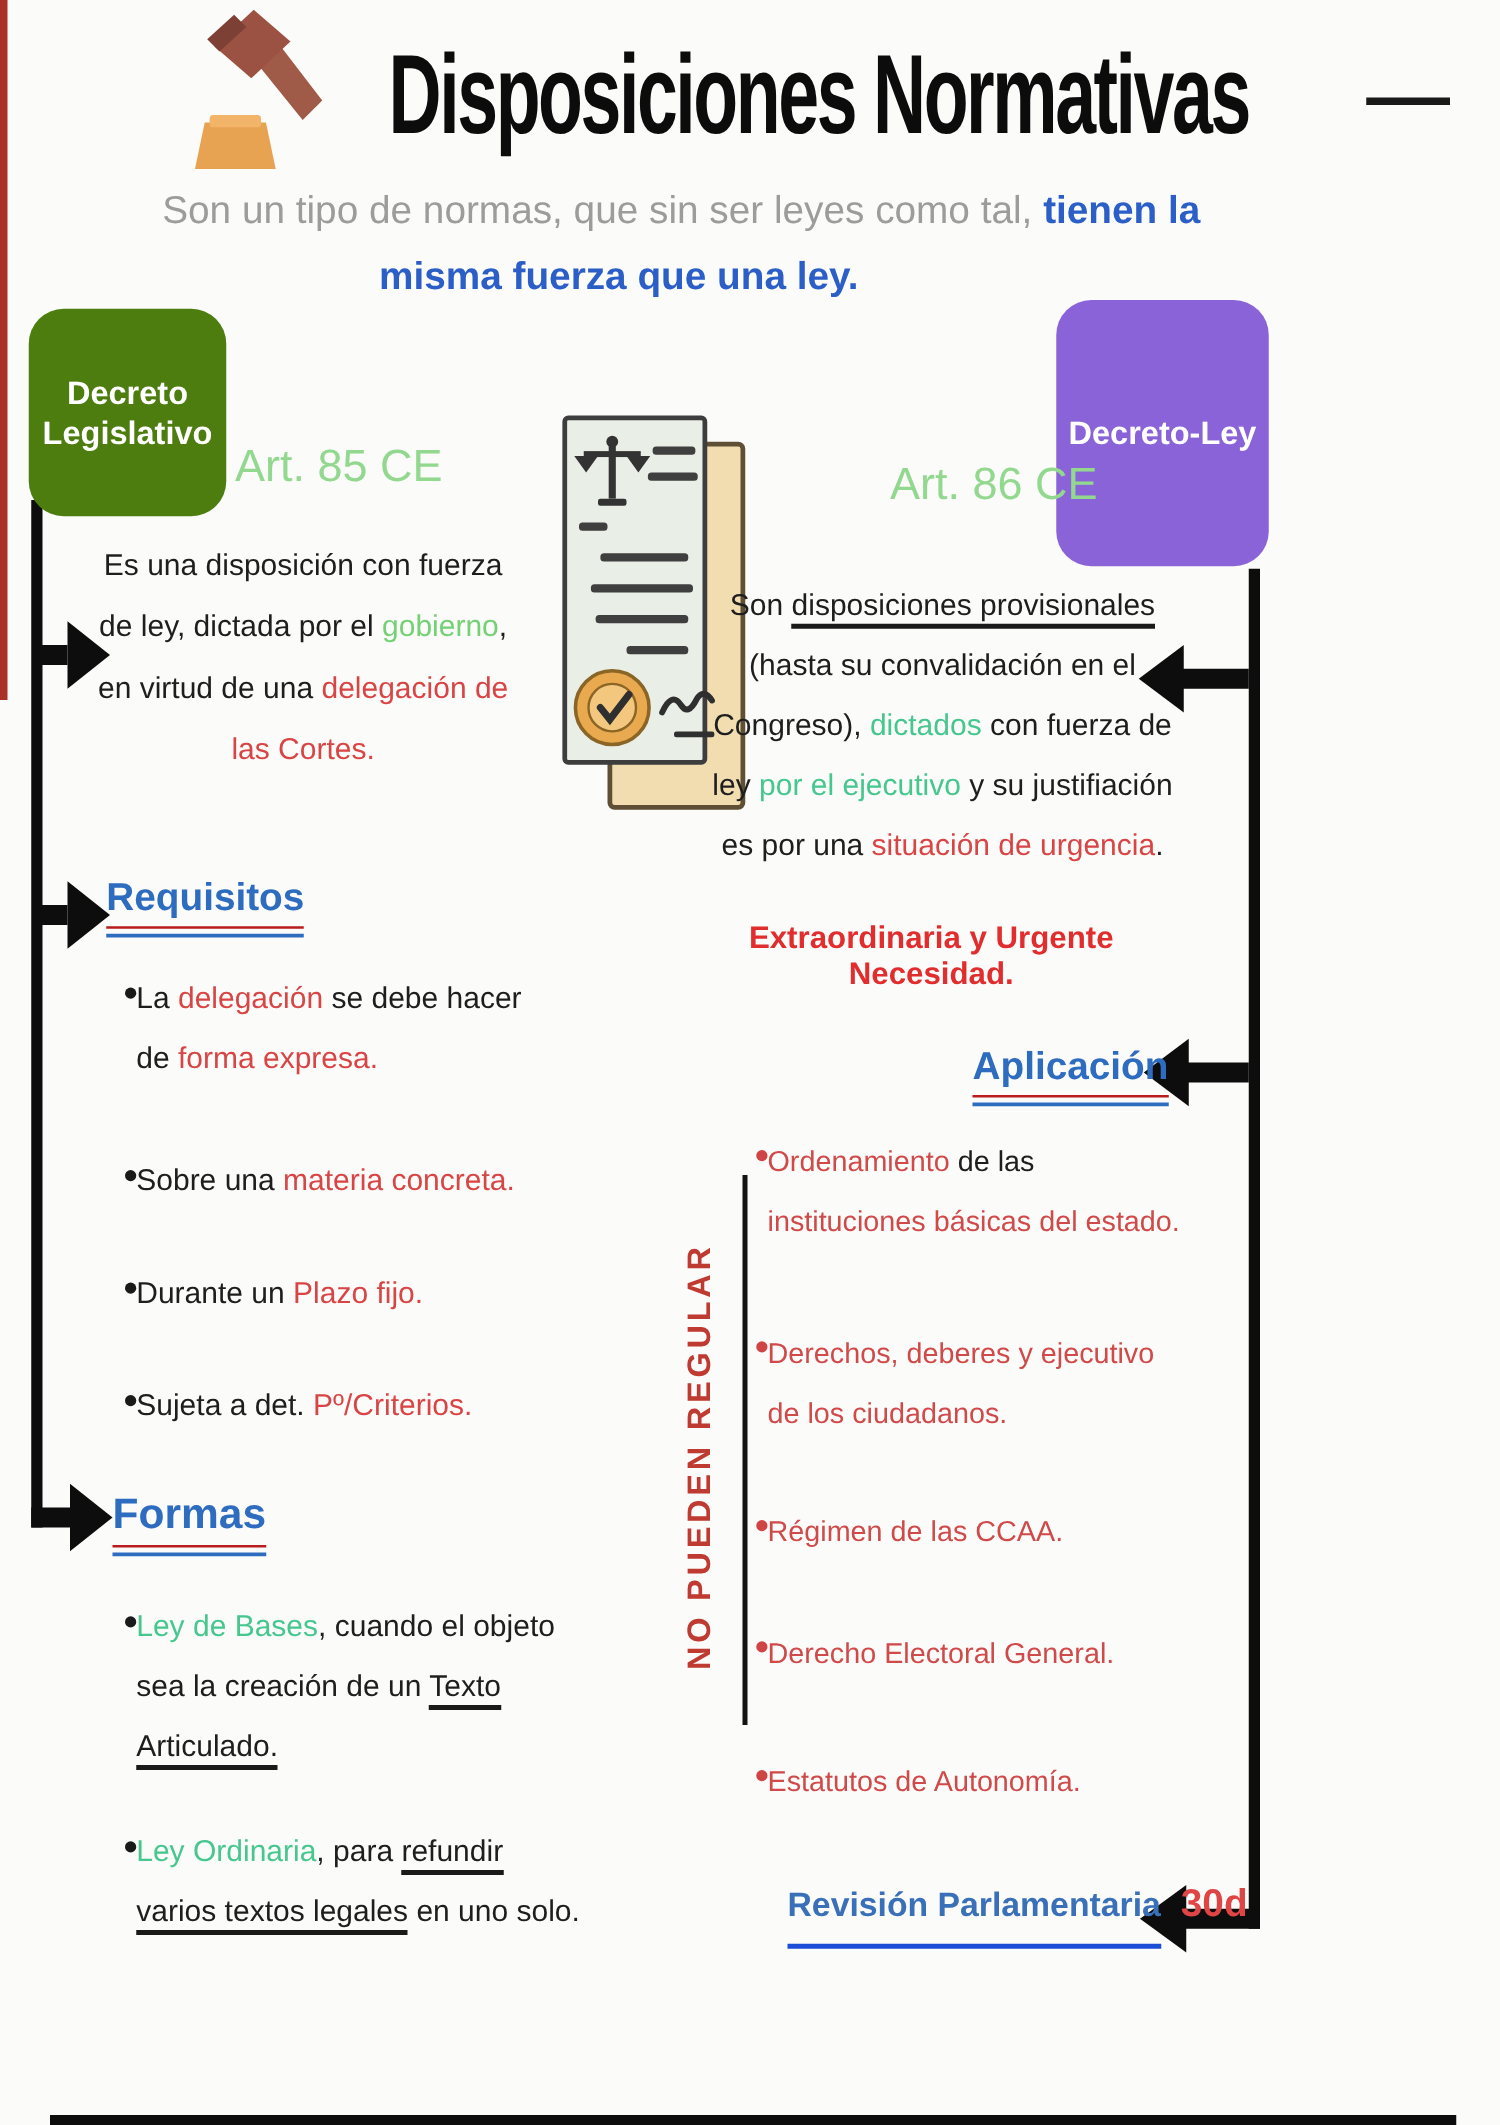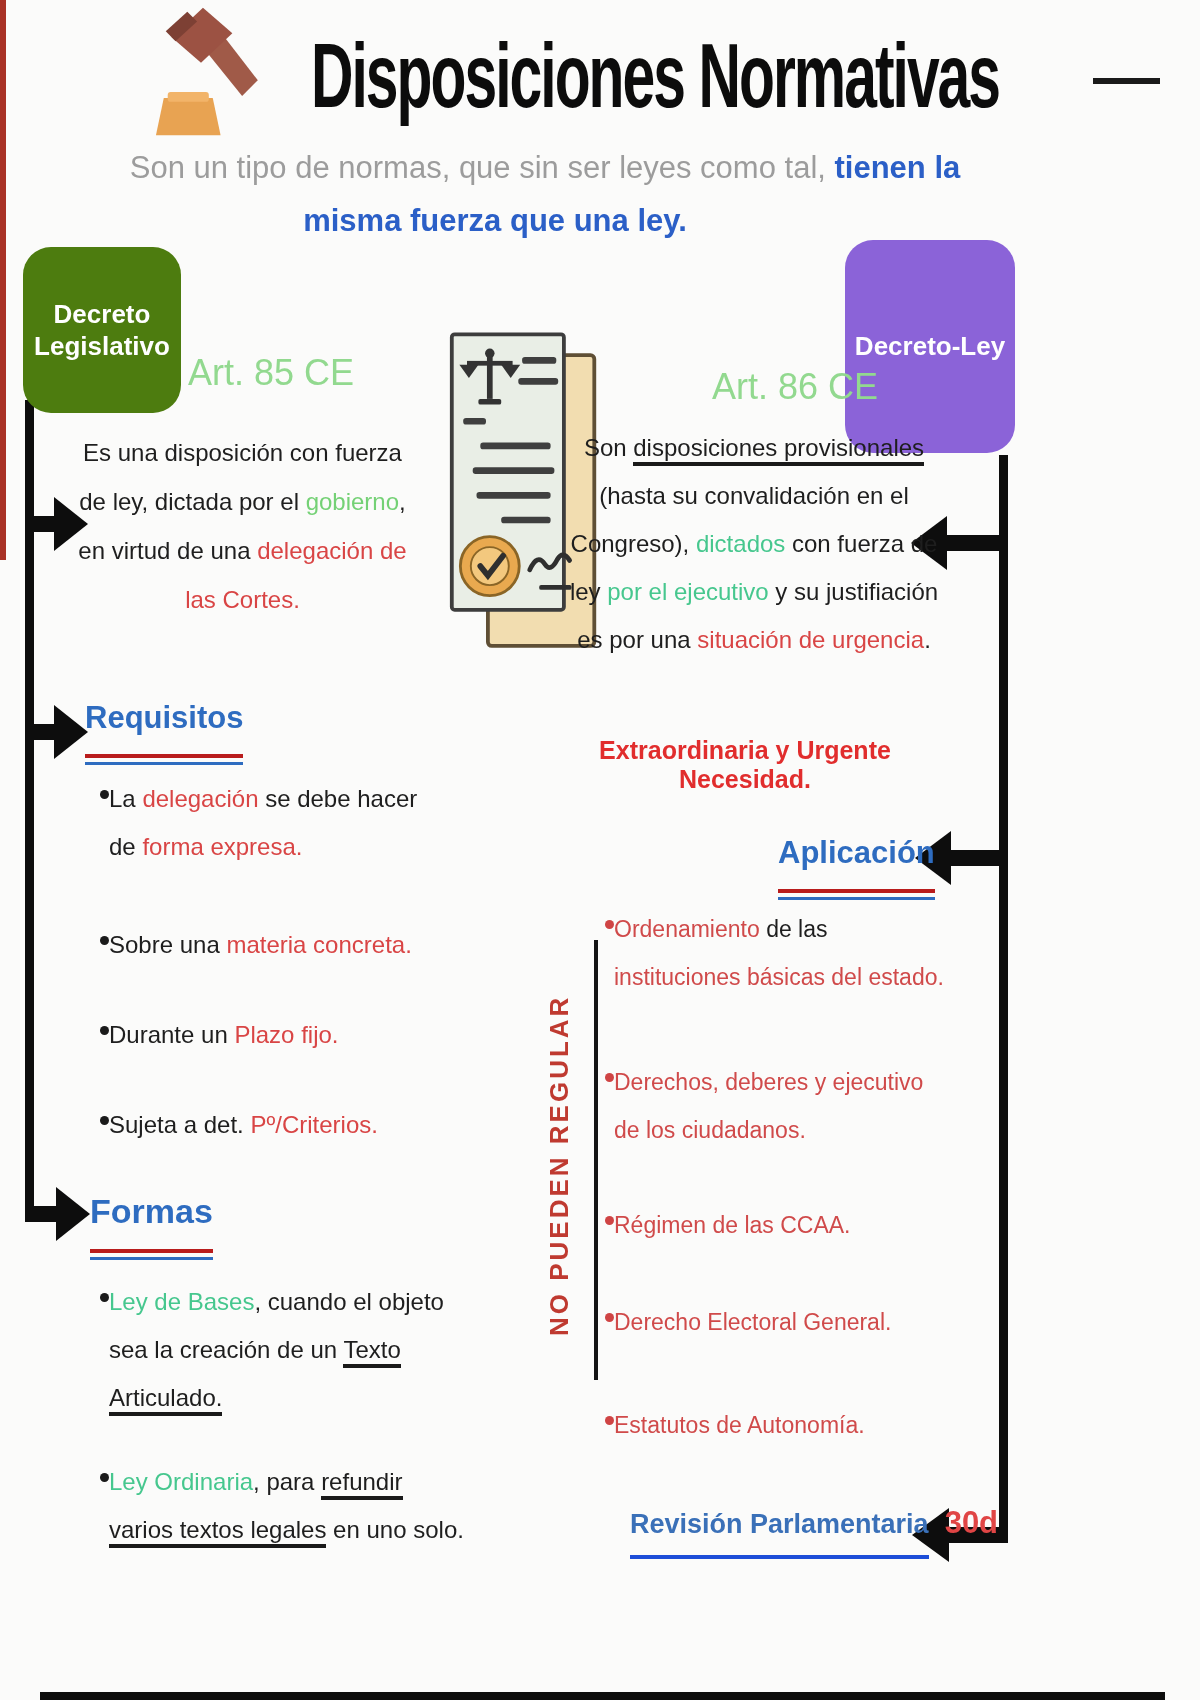--- a/index.html
+++ b/index.html
@@ -36,27 +36,27 @@
   }
   .badge-blue   { left:23px;  top:247px; width:158px; height:166px; background:#4d7c0f; font-size:26px; }
   .badge-purple { left:845px; top:240px; width:170px; height:213px; background:#8b63d8; font-size:26px; }
 
   .artlabel { font-size:36px; color:#92d98f; font-weight:500; }
 
   
   .intro { font-size:24px; font-weight:500; text-align:center; }
   .intro .line { line-height:49px; }
   .intro-left  { left:70px;  top:428px; width:345px; }
-  .intro-right { left:556px; top:424px; width:396px; }
+  .intro-right { left:556px; top:461px; width:396px; }
   .intro-right .line { line-height:48px; }
 
   
   .head2 { font-size:31px; font-weight:600; color:#2e6cc0; }
   .head2 .out { display:inline-block; border-bottom:3px solid #2e6cc0; padding-bottom:4px; }
-  .head2 .in  { display:inline-block; border-bottom:4px solid #b91c1c; padding-bottom:18px; }
+  .head2 .in  { display:inline-block; border-bottom:2px solid #b91c1c; padding-bottom:5px; }
 
   
   .bullet { display:flex; gap:0; font-size:24px; font-weight:500; }
   .bullet .dot { flex:0 0 9px; width:9px; height:9px; border-radius:50%; background:#1a1a1a; margin-top:15px; }
   .bullet .txt .line { line-height:48px; }
   .bullet-red { font-size:23px; color:#d04a4a; }
   .bullet-red .dot { background:#cf4444; }
 
   .emphasis { left:540px; top:736px; width:410px; text-align:center;
               font-size:25px; font-weight:bold; color:#e12d2d; }

